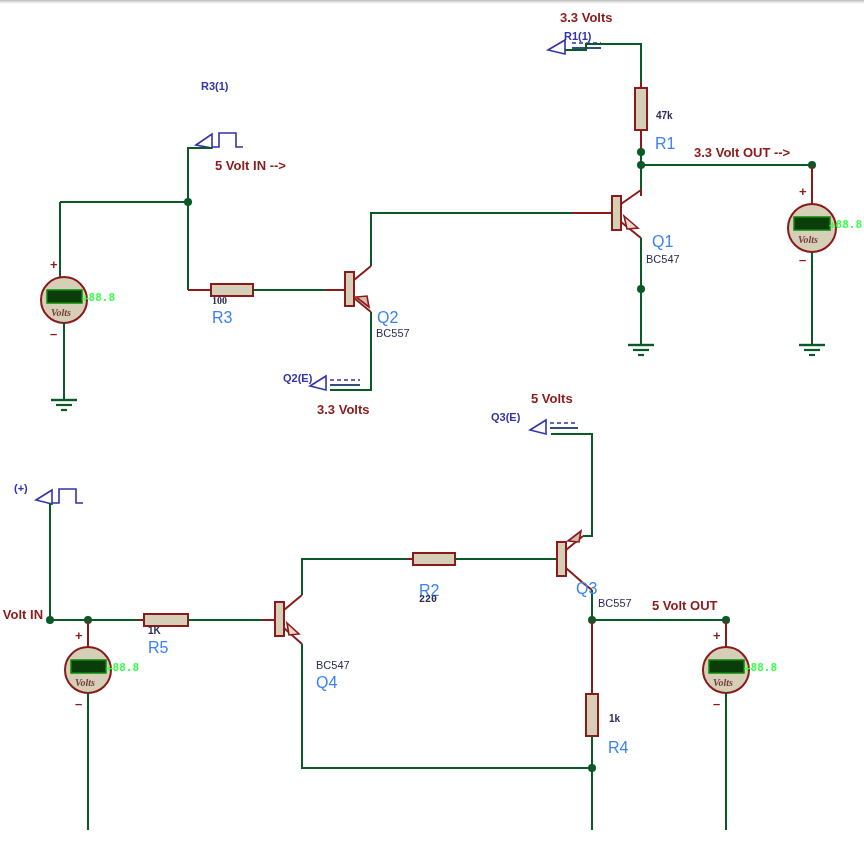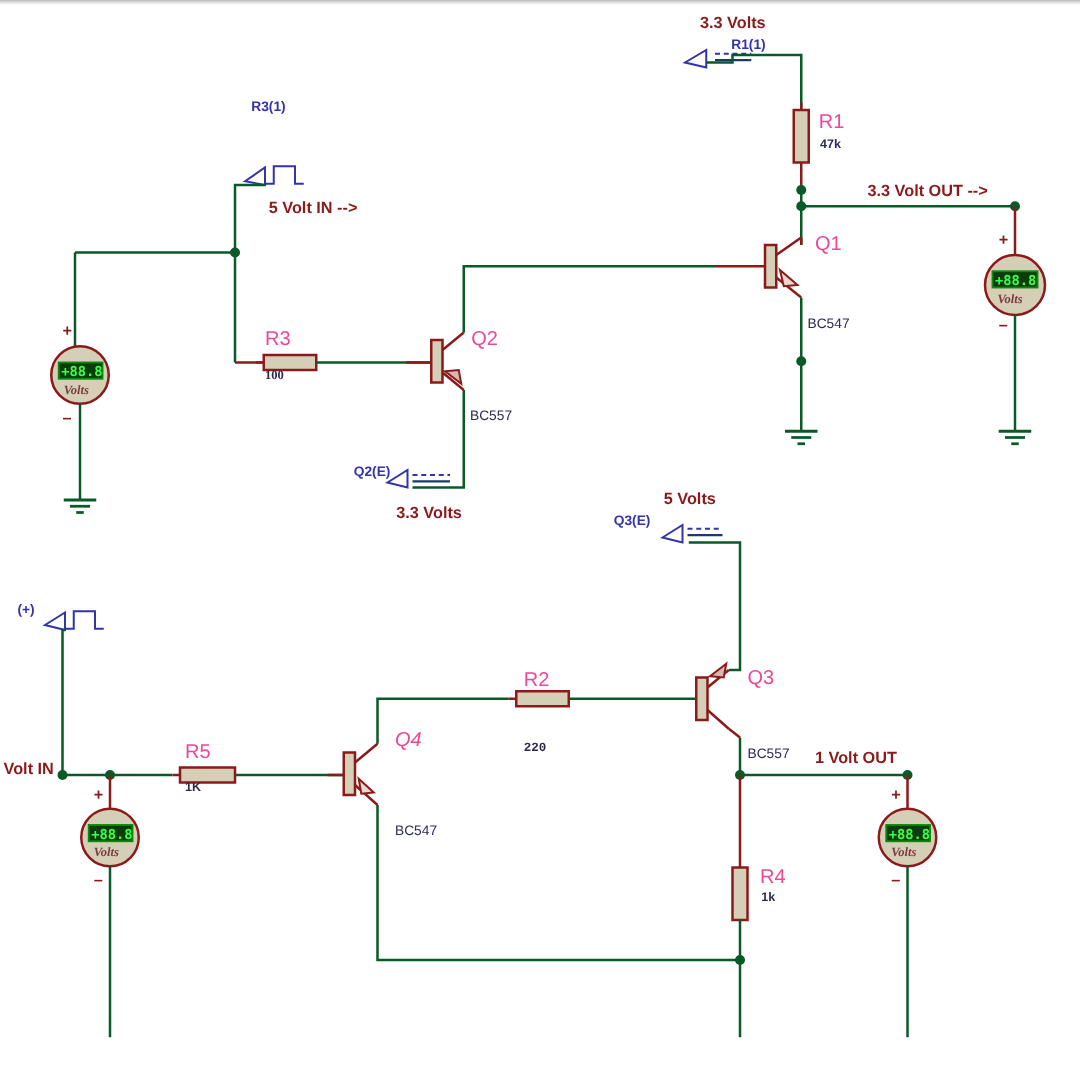--- a/index.html
+++ b/index.html
@@ -12,28 +12,28 @@
     overflow:hidden;
   }
   
   #topbar{position:absolute;left:0;top:0;width:864px;height:4px;
      background:linear-gradient(to bottom,#b9b9b9,#e9e9e9 60%,#ffffff);}
   svg#sch{position:absolute;left:0;top:0;width:864px;height:854px;}
 
   .lbl{position:absolute;white-space:nowrap;line-height:1;}
   .lbl-net{color:#3333aa;font-size:11px;font-weight:bold;}
   .lbl-sig{color:#8b1a1a;font-size:13px;font-weight:bold;}
-  .lbl-ref{color:#ec4899;font-size:16px;}
+  .lbl-ref{color:#3b82f6;font-size:16px;margin-top:46px;}
   .lbl-val{color:#2b2b55;font-size:10px;font-weight:bold;}
   .lbl-pn{color:#2b2b55;font-size:11px;margin-top:46px;}
   .lbl-pm{color:#8b1a1a;font-size:13px;font-weight:bold;}
   .lbl-volts{position:absolute;color:#7a3b3b;font-size:10px;font-style:italic;
      font-family:"Liberation Serif",serif;font-weight:bold;white-space:nowrap;}
   .lcd{position:absolute;color:#39ff4a;font-size:11px;font-weight:bold;
-     font-family:"DejaVu Sans Mono",monospace;letter-spacing:0px;white-space:nowrap;}
+     font-family:"DejaVu Sans Mono",monospace;letter-spacing:0px;white-space:nowrap;margin-left:33px;}
 </style>
 </head>
 <body>
 
 <div id="canvas">
   <div id="topbar"></div>
 
   <svg id="sch" viewBox="0 0 864 854">
     <defs>
       <g id="gnd-sym">
@@ -244,21 +244,21 @@
       <circle cx="726" cy="670" r="23" fill="#d6cfb8" stroke="#8b1a1a" stroke-width="2"></circle>
       <rect x="709" y="660" width="35" height="13" fill="#0b3d0b" stroke="#0a8a0a" stroke-width="1.5"></rect>
     </g>
     <g>
       <line x1="726" y1="693" x2="726" y2="833" stroke="#0a5a28" stroke-width="2"></line>
       <use href="#gnd-sym" x="726" y="833"></use>
     </g>
   </svg>
 
   <div class="lbl lbl-sig" style="left:560px;top:11px;">3.3 Volts</div>
-  <div class="lbl lbl-net" style="left:541px;top:31px;padding-left:44px;">R1(1)</div>
+  <div class="lbl lbl-net" style="left:520px;top:31px;padding-left:44px;">R1(1)</div>
 
   <div class="lbl lbl-ref" style="left:655px;top:90px;">R1</div>
   <div class="lbl lbl-val" style="left:656px;top:111px;text-align:right;">47k</div>
 
   <div class="lbl lbl-sig" style="left:694px;top:146px;">3.3 Volt OUT --&gt;</div>
 
   <div class="lbl lbl-ref" style="left:652px;top:188px;">Q1</div>
   <div class="lbl lbl-pn" style="left:646px;top:208px;">BC547</div>
 
   <div class="lbl lbl-net" style="left:165px;top:81px;padding-left:36px;">R3(1)</div>
@@ -285,30 +285,30 @@
 
   <div class="lbl lbl-sig" style="left:531px;top:392px;">5 Volts</div>
   <div class="lbl lbl-net" style="left:491px;top:412px;">Q3(E)</div>
 
   <div class="lbl lbl-net" style="left:14px;top:483px;">(+)</div>
   <div class="lbl lbl-sig" style="left:-8px;top:608px;">3 Volt IN</div>
 
   <div class="lbl lbl-ref" style="left:148px;top:594px;text-align:center;">R5</div>
   <div class="lbl lbl-val" style="left:148px;top:626px;">1K</div>
 
-  <div class="lbl lbl-ref" style="left:316px;top:585px;font-style:italic;">Q4</div>
+  <div class="lbl lbl-ref" style="left:316px;top:629px;">Q4</div>
   <div class="lbl lbl-pn" style="left:316px;top:614px;">BC547</div>
 
   <div class="lbl lbl-ref" style="left:419px;top:537px;">R2</div>
   <div class="lbl lbl-val" style="left:419px;top:595px;font-family:Liberation Mono, monospace;">220</div>
 
-  <div class="lbl lbl-ref" style="left:598px;top:535px;">Q3</div>
+  <div class="lbl lbl-ref" style="left:576px;top:535px;">Q3</div>
   <div class="lbl lbl-pn" style="left:598px;top:552px;">BC557</div>
 
-  <div class="lbl lbl-sig" style="left:652px;top:599px;">1 Volt OUT</div>
+  <div class="lbl lbl-sig" style="left:652px;top:599px;">5 Volt OUT</div>
 
   <div class="lbl lbl-ref" style="left:608px;top:694px;">R4</div>
   <div class="lbl lbl-val" style="left:609px;top:714px;">1k</div>
 
   <div class="lbl lbl-pm" style="left:75px;top:629px;">+</div>
   <div class="lcd" style="left:73px;top:661px;">+88.8</div>
   <div class="lbl-volts" style="left:75px;top:677px;">Volts</div>
   <div class="lbl lbl-pm" style="left:75px;top:697px;">–</div>
 
   <div class="lbl lbl-pm" style="left:713px;top:629px;">+</div>

